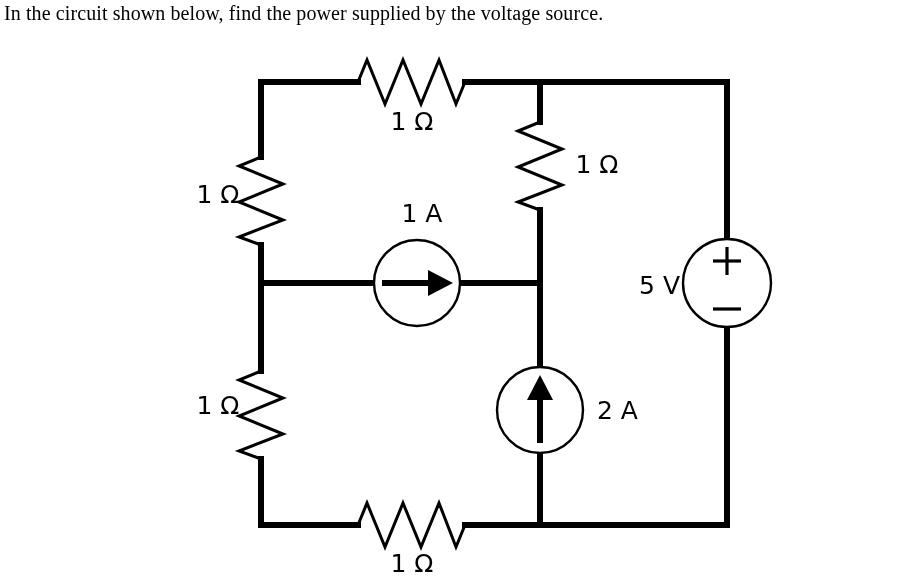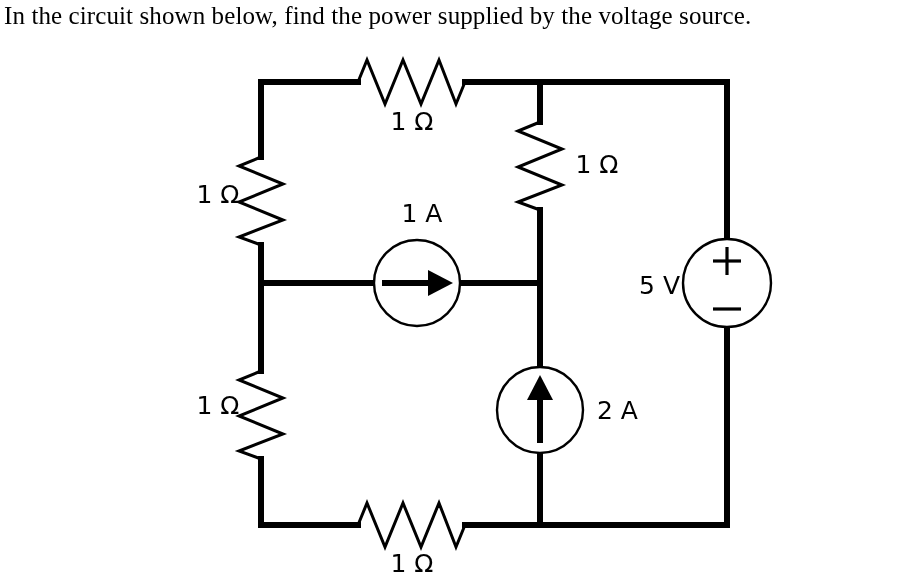--- a/index.html
+++ b/index.html
@@ -13,21 +13,21 @@
     position: relative;
     font-family: "Liberation Sans", sans-serif;
     overflow: hidden;
   }
   #question-text {
     position: absolute;
     left: 4px;
     top: 2px;
     width: 908px;
     font-family: "Liberation Serif", serif;
-    font-size: 25px;
+    font-size: 20px;
     color: #000000;
     white-space: nowrap;
     letter-spacing: 0.1px;
   }
   #circuit-wrap {
     position: absolute;
     left: 0;
     top: 0;
     width: 916px;
     height: 582px;

